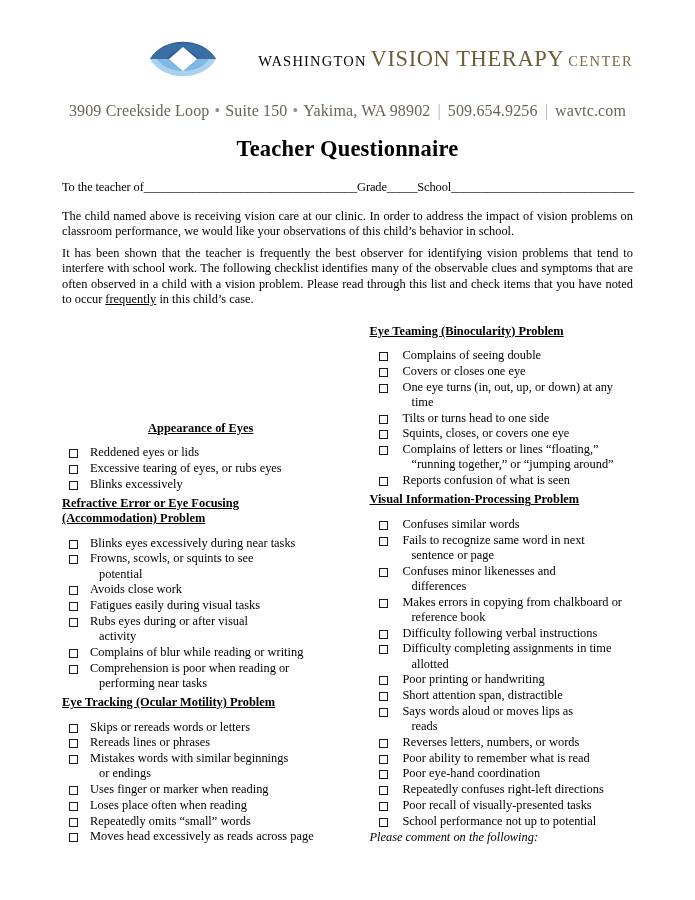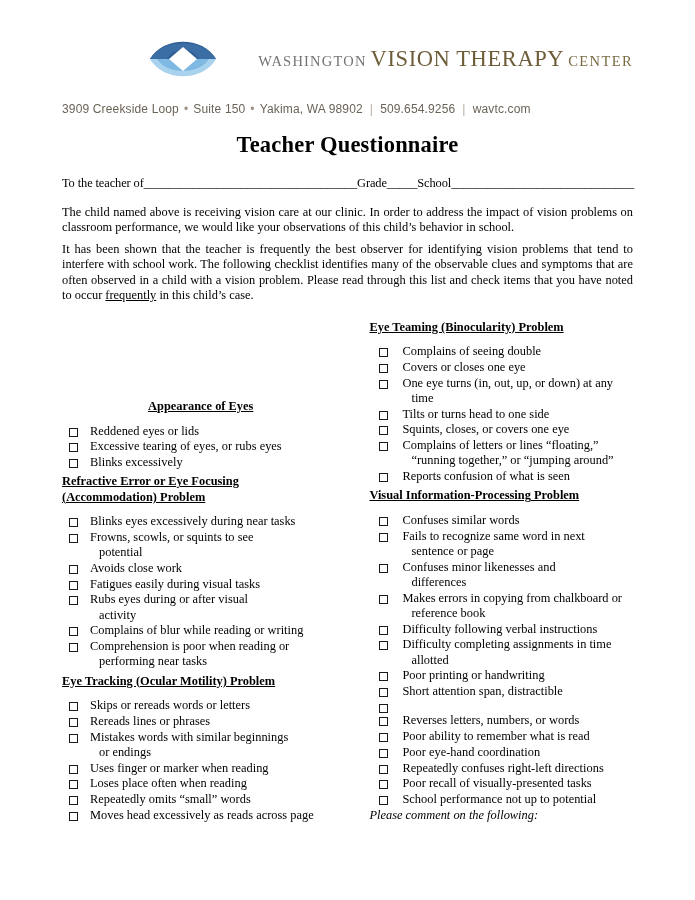--- a/index.html
+++ b/index.html
@@ -42,43 +42,43 @@
   }
   .logo-text {
     font-family: "Liberation Serif", "DejaVu Serif", serif;
     color: #7a6a43;
     line-height: 1;
     text-align: left;
   }
   .logo-line1 {
     font-size: 14.5px;
     letter-spacing: 1.2px;
-    color: #737373;
+    color: #000000;
     margin-left: 27px;
   }
   .logo-line2 {
     font-size: 22.5px;
     letter-spacing: 0.6px;
     color: #6d5d38;
     margin-top: 3px;
   }
   .logo-line3 {
     font-size: 14.5px;
     letter-spacing: 1.4px;
     color: #7a6a43;
     text-align: right;
     margin-top: 3px;
   }
 
   
   .address-bar {
     margin-top: 14px;
-    text-align: left;
-    font-family: Liberation Sans, sans-serif;
-    font-size: 12px;
+    text-align: center;
+    font-family: Liberation Serif, serif;
+    font-size: 16px;
     color: #6b6357;
     letter-spacing: 0.15px;
     white-space: nowrap;
   }
   .address-bar .sep {
     color: #9a9183;
     padding: 0 5px;
   }
   .address-bar .bar {
     color: #b5ac9c;
@@ -377,20 +377,21 @@
           <li>
               <span class="cb"></span>
               <span class="itext"><span>Poor printing or handwriting</span></span>
             </li>
           <li>
               <span class="cb"></span>
               <span class="itext"><span>Short attention span, distractible</span></span>
             </li>
           <li>
               <span class="cb"></span>
+              <span class="itext"><span>Says words aloud or moves lips as</span><span class="cont">reads</span></span>
             </li>
           <li>
               <span class="cb"></span>
               <span class="itext"><span>Reverses letters, numbers, or words</span></span>
             </li>
           <li>
               <span class="cb"></span>
               <span class="itext"><span>Poor ability to remember what is read</span></span>
             </li>
           <li>

